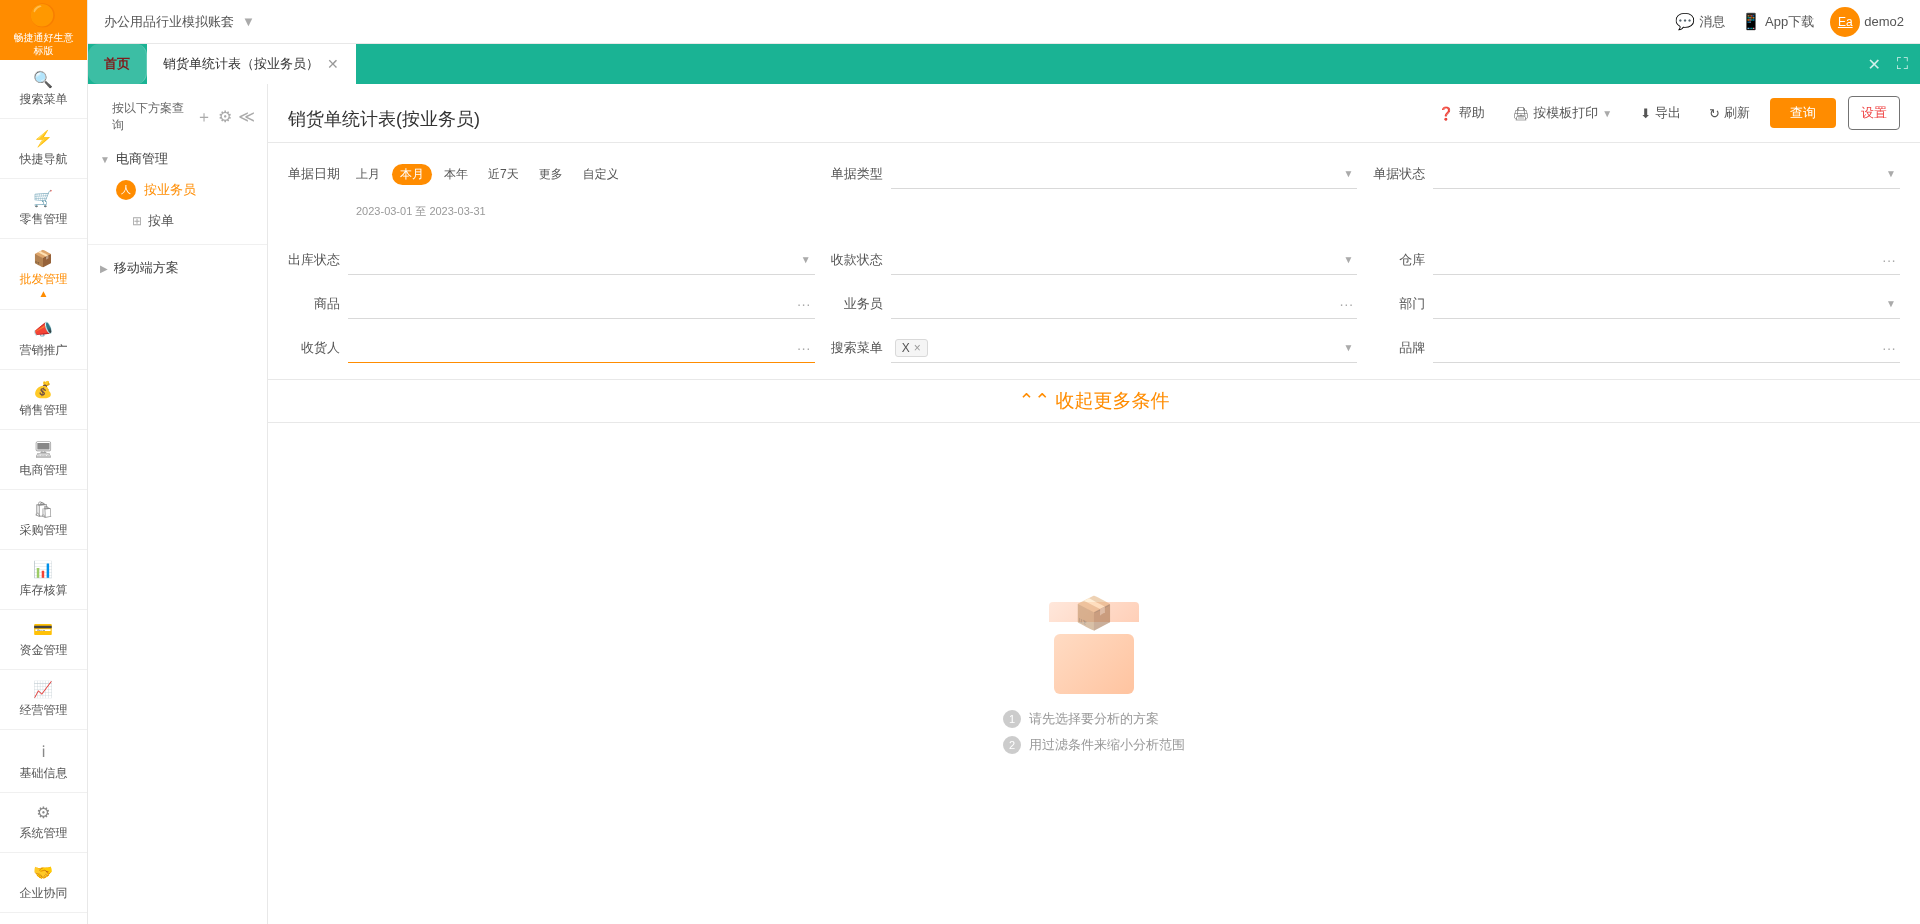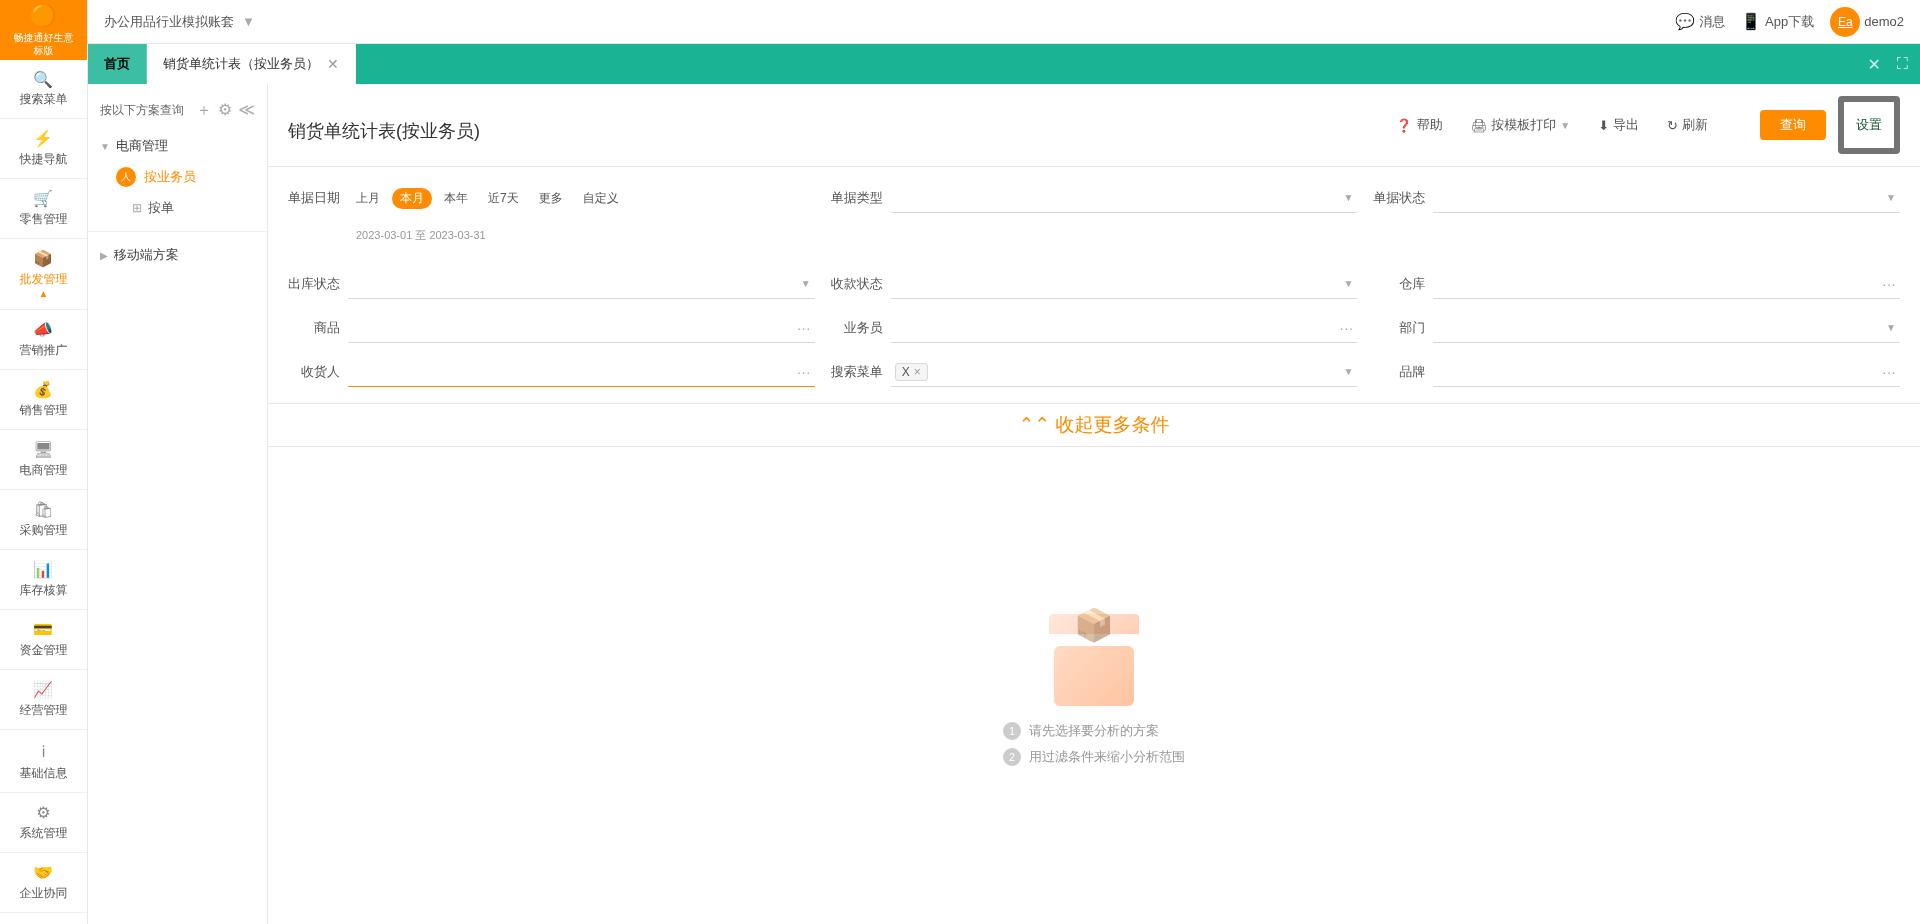--- a/index.html
+++ b/index.html
@@ -126,21 +126,22 @@
       padding: 0 16px;
       color: rgba(255,255,255,0.85);
       font-size: 13px;
       cursor: pointer;
       gap: 8px;
       border-right: 1px solid rgba(255,255,255,0.2);
     }
     .tab-item.home {
       background: rgba(255,255,255,0.15);
       font-weight: bold;
-      color: #000000;
+      color: #7f1d1d;
+      border-radius: 11px;
     }
     .tab-item.active {
       background: #fff;
       color: #333;
       font-weight: 500;
     }
     .tab-close {
       color: #999;
       font-size: 14px;
       cursor: pointer;
@@ -283,27 +284,26 @@
       border-radius: 4px;
     }
     .btn-primary {
       background: #ff8c00;
       color: #fff;
       border: none;
       padding: 6px 20px;
       border-radius: 4px;
       cursor: pointer;
       font-size: 13px;
-      margin-left: 32px;
     }
     .btn-secondary {
       background: #fff;
-      color: #14532d;
-      border: 6px solid #737373;
-      padding: 14px 12px;
+      color: #ef4444;
+      border: 1px solid #737373;
+      padding: 7px 12px;
       border-radius: 4px;
       cursor: pointer;
       font-size: 13px;
     }
 
     
     .filter-area {
       background: #fff;
       padding: 16px 20px;
       border-bottom: 1px solid #e8e8e8;
@@ -567,21 +567,21 @@
     <div class="tabbar-actions">
       <span class="tabbar-action-btn">✕</span>
       <span class="tabbar-action-btn">⛶</span>
     </div>
   </div>
 
   <div class="content-area">
 
     <div class="left-panel">
       <div class="left-panel-header">
-        <span style="font-size:12px;color:#666;">按以下方案查询</span>
+        <span style="font-size:12px;color:#666;margin-left:12px;">按以下方案查询</span>
         <div class="left-panel-header-icons">
           <span style="color:#aaa;font-size:16px;">＋</span>
           <span style="color:#aaa;font-size:16px;">⚙</span>
           <span style="color:#aaa;font-size:16px;">≪</span>
         </div>
       </div>
       <div class="left-panel-section">
         <div class="left-panel-section-title">
           <span class="arrow">▼</span>
           <span>电商管理</span>

